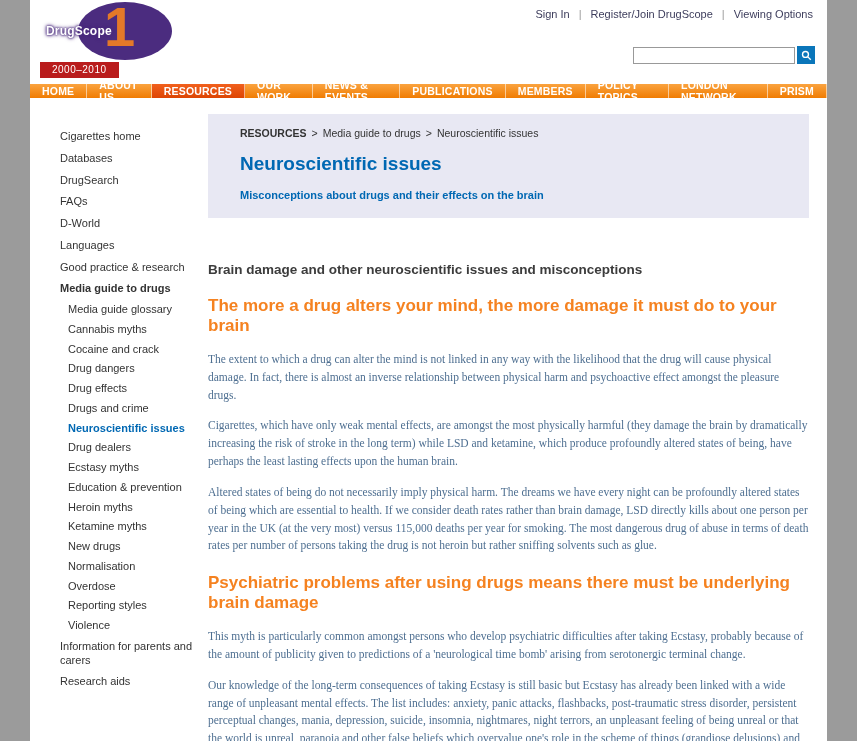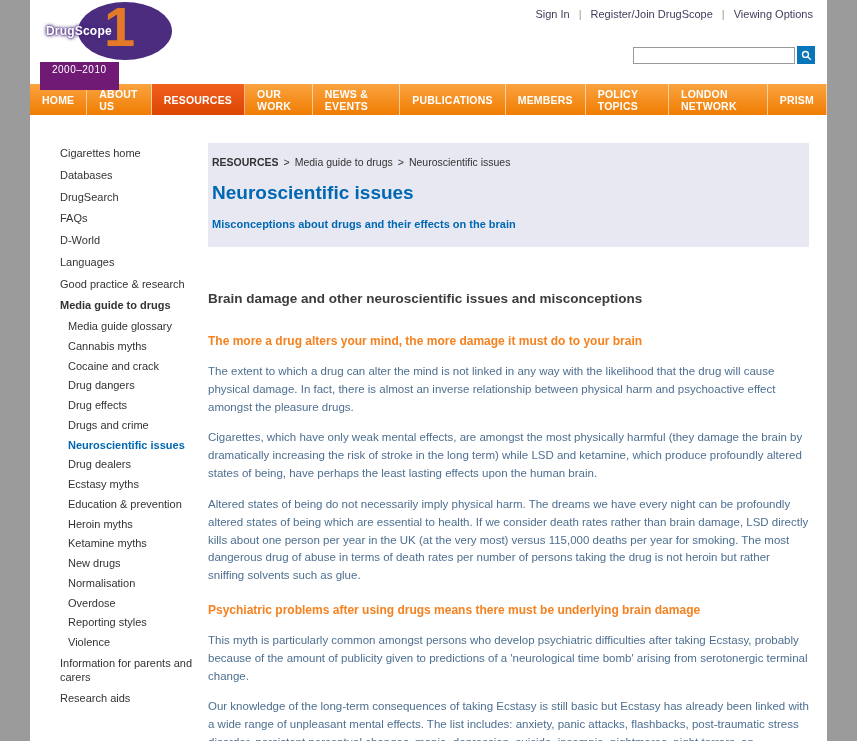--- a/index.html
+++ b/index.html
@@ -10,60 +10,60 @@
   
   .header { position:relative; height:84px; background:#fff; }
   .logo { position:absolute; left:10px; top:2px; width:132px; height:80px; }
   .logo-circle { position:absolute; left:38px; top:0; width:94px; height:58px; border-radius:50%;
                  background:#4b2c7f; overflow:hidden; }
   .logo-numeral { position:absolute; left:26px; top:-8px; font-size:56px; font-weight:bold;
                   color:#f58220; opacity:.9; }
   .logo-brand { position:absolute; left:6px; top:22px; width:126px; color:#ffffff; font-size:12px;
                 font-weight:bold; letter-spacing:.2px;
                 text-shadow:0 0 2px #4b2c7f, 0 0 3px #4b2c7f, 0 0 4px #4b2c7f; }
-  .logo-years { position:absolute; left:0; top:60px; background:#701a75; color:#fff;
-                font-size:10px; padding:2px 12px 15px; letter-spacing:.5px; }
+  .logo-years { position:absolute; left:0; top:60px; background:#b91c1c; color:#fff;
+                font-size:10px; padding:2px 12px 3px; letter-spacing:.5px; }
   .top-links { position:absolute; top:8px; right:14px; font-size:11px; color:#3d3d5c; }
   .top-links a { color:#3d3d5c; text-decoration:none; }
   .top-links .sep { margin:0 9px; color:#999; }
   .search-area { position:absolute; top:46px; right:12px; display:flex; align-items:center; }
   .search-input { width:162px; height:17px; border:1px solid #999; font-size:11px; padding:0 3px;
                   font-family:"Liberation Sans", sans-serif; }
   .search-btn { width:18px; height:18px; background:#0a76ba; border:0; margin-left:2px;
                 display:flex; align-items:center; justify-content:center; cursor:pointer; }
 
   
-  .nav { display:flex; height:31px; background:linear-gradient(#faa33f,#f07c02); }
+  .nav { display:flex; height:14px; background:linear-gradient(#faa33f,#f07c02); }
   .nav a { display:flex; align-items:center; padding:0 12px; color:#fff; font-size:10.5px;
            font-weight:bold; letter-spacing:.2px; text-decoration:none;
            border-right:1px solid rgba(255,255,255,.55); }
   .nav a.active { background:linear-gradient(#f1601d,#dd4503); }
 
   
   .content { display:flex; padding-top:16px; }
   .sidebar { width:178px; flex-shrink:0; padding-top:12px; font-size:11px; color:#333; }
   .sidebar a { display:block; color:#333; text-decoration:none; padding:4px 4px 4px 30px;
                line-height:1.25; }
   .sidebar a.sub { padding-left:38px; padding-top:3px; padding-bottom:3px; }
   .sidebar a.section { font-weight:bold; }
   .sidebar a.active { color:#0068b3; font-weight:bold; }
   .main-col { flex:1; padding-right:18px; }
 
-  .panel { background:#e8e8f3; padding:13px 4px 17px;margin-top:12px; }
+  .panel { background:#e8e8f3; padding:13px 32px 17px; }
   .crumbs { font-size:10.5px; color:#333; }
   .crumbs .crumb { color:#333; text-decoration:none; }
   .crumbs .crumb-first { font-weight:bold; }
   .crumbs .crumb-sep { margin:0 5px; }
   .page-title { color:#0068b3; font-size:19px; font-weight:bold; margin-top:14px; }
   .page-subtitle { color:#0068b3; font-size:11px; font-weight:bold; margin-top:14px; }
 
   .article { margin-top:44px; }
-  .article h2 { font-size:13.5px; color:#3c3c3c; font-weight:bold; margin-bottom:28px; }
-  .sec-heading { color:#f58220; font-size:12px; font-weight:bold; margin:18px 0 15px; }
-  .article p { font-size:11.5px; color:#4e6f91; line-height:1.55; margin-bottom:13px; }
+  .article h2 { font-size:13.5px; color:#3c3c3c; font-weight:bold; margin-bottom:19px; }
+  .sec-heading { color:#f58220; font-size:17px; font-weight:bold; margin:18px 0 15px; }
+  .article p { font-size:11.5px; color:#4e6f91; line-height:1.55; margin-bottom:13px;font-family:Liberation Serif, serif; }
 </style>
 </head>
 <body>
 
 <div class="page">
 
   <div class="header">
     <div class="logo">
       <div class="logo-circle">
         <span class="logo-numeral">1</span>

